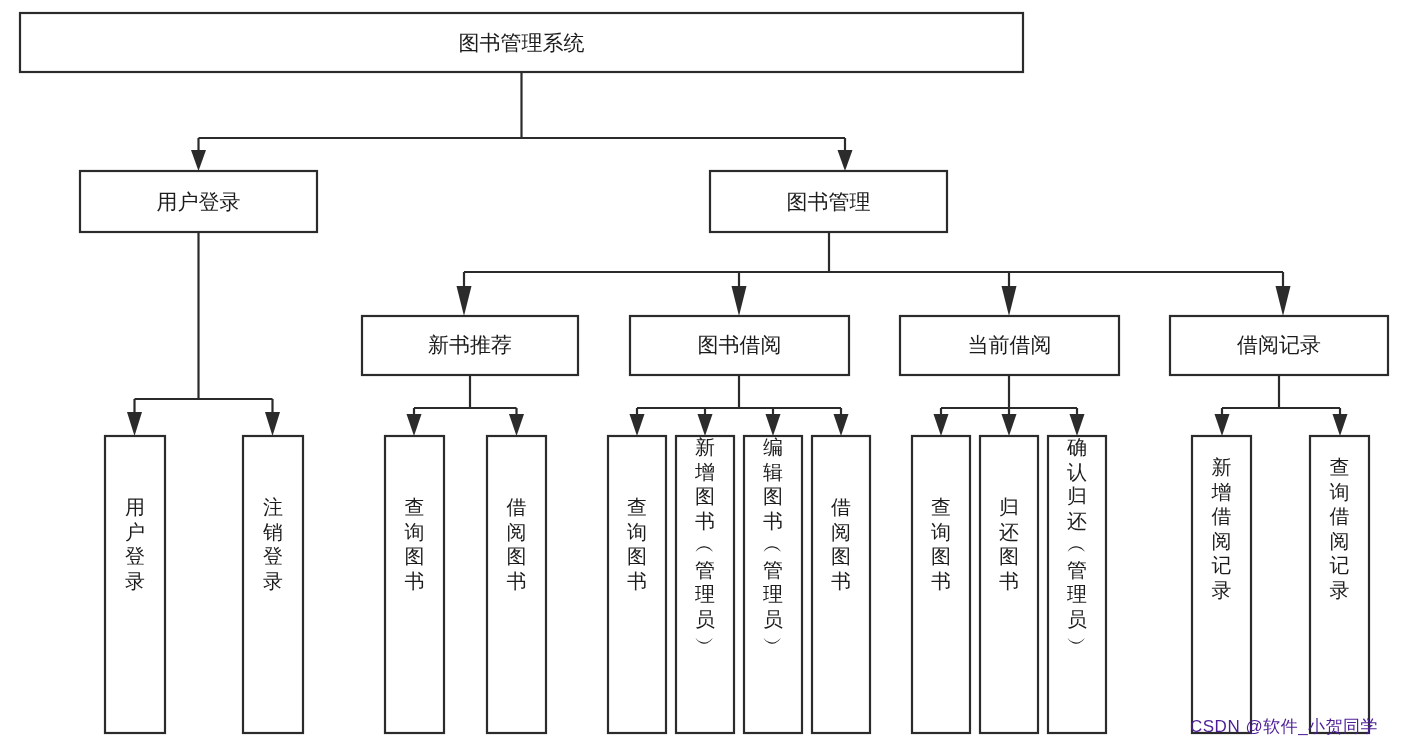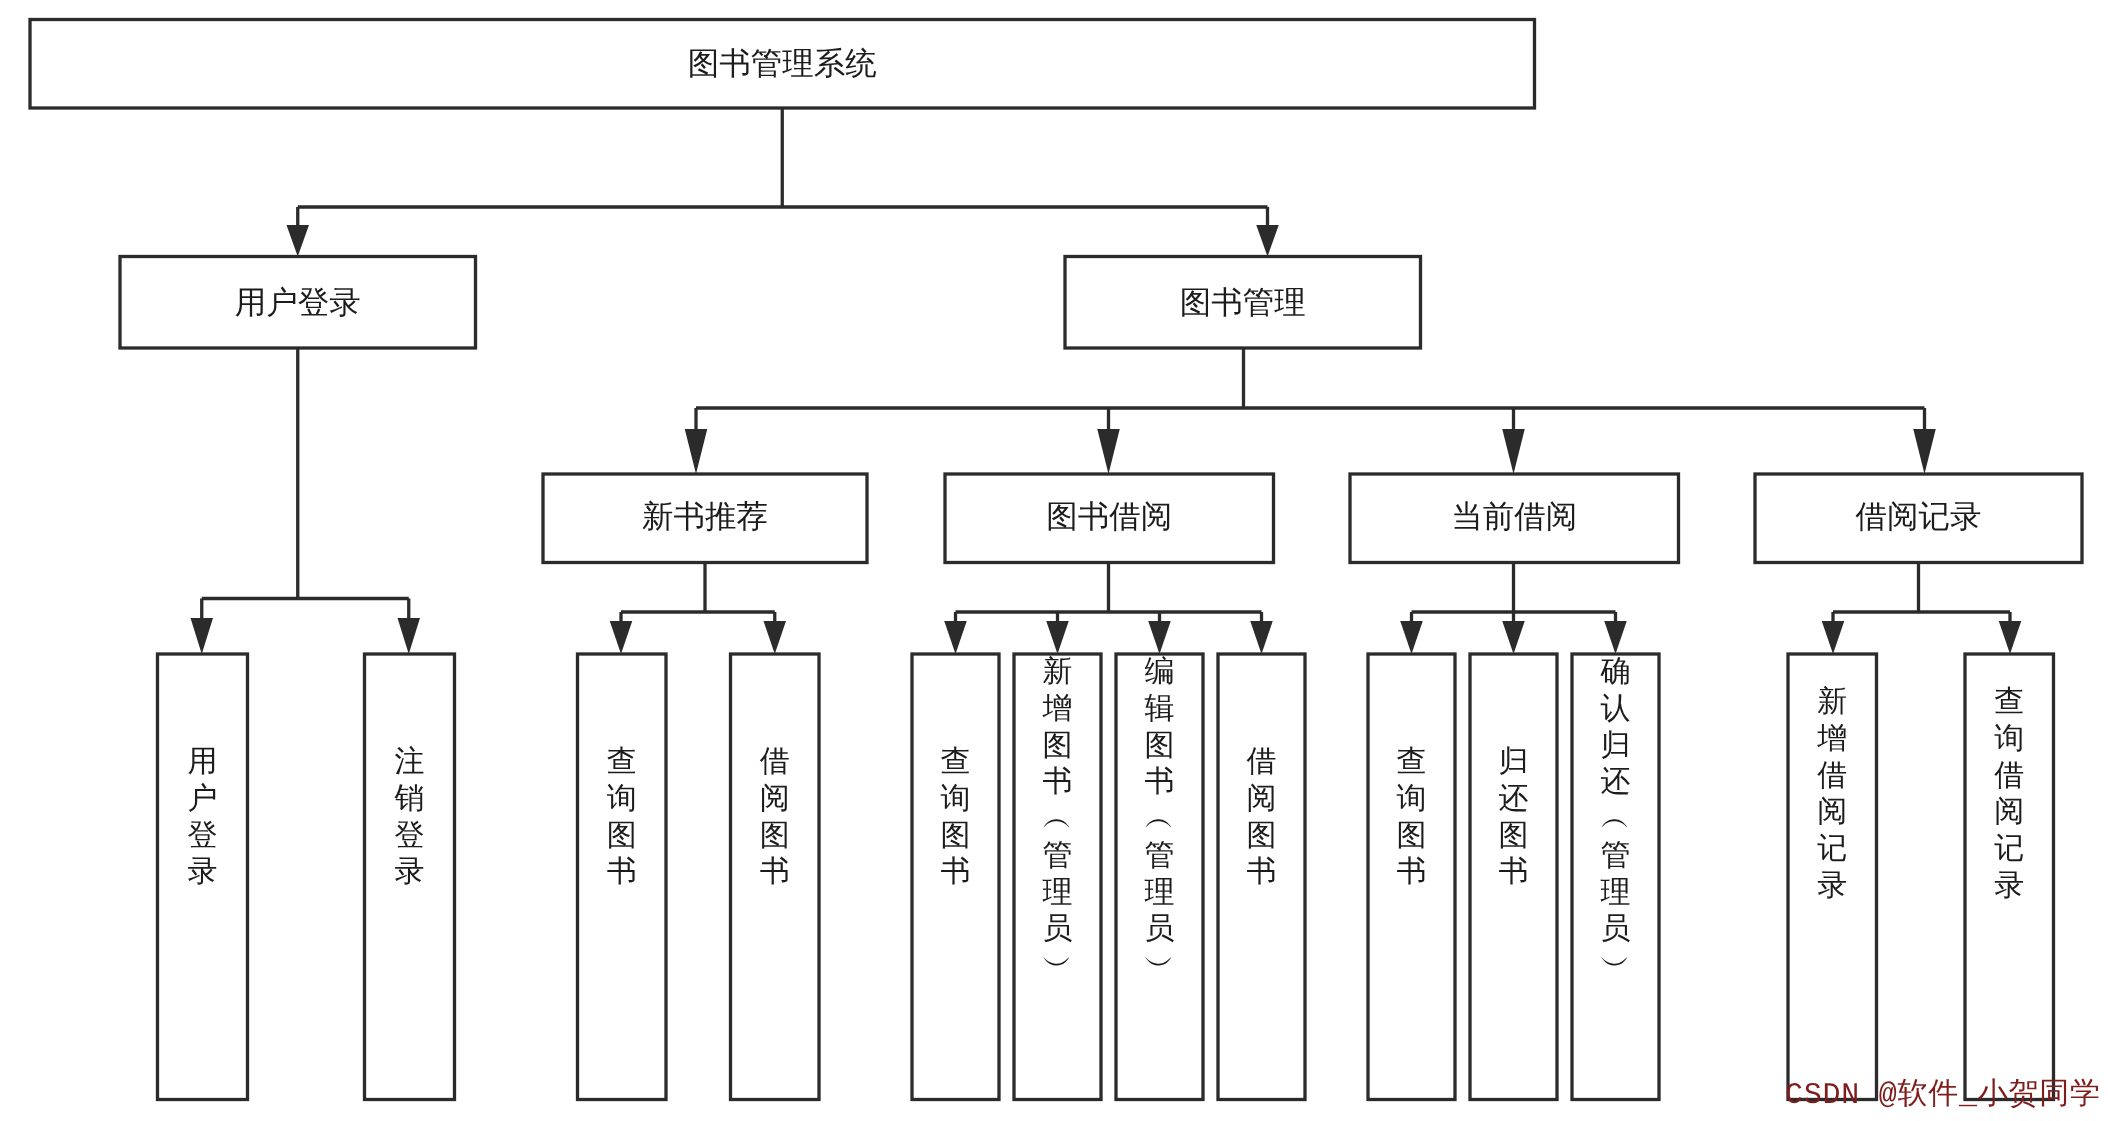--- a/index.html
+++ b/index.html
@@ -50,23 +50,23 @@
   }
   .node-label-v {
     font-family: "Liberation Sans", "DejaVu Sans", sans-serif;
     font-size: 20px;
     fill: #1c1c1c;
     text-anchor: middle;
     white-space: pre;
   }
   .watermark {
     position: absolute;
-    font-family: Liberation Mono, monospace;
-    font-size: 20px;
-    color: #7f1d1d;
+    font-family: Liberation Sans, sans-serif;
+    font-size: 17px;
+    color: #4c1d95;
     letter-spacing: 0.5px;
     white-space: nowrap;
     pointer-events: none;
     user-select: none;
   }
 </style>
 </head>
 <body>
 
 <div id="diagram-root">

